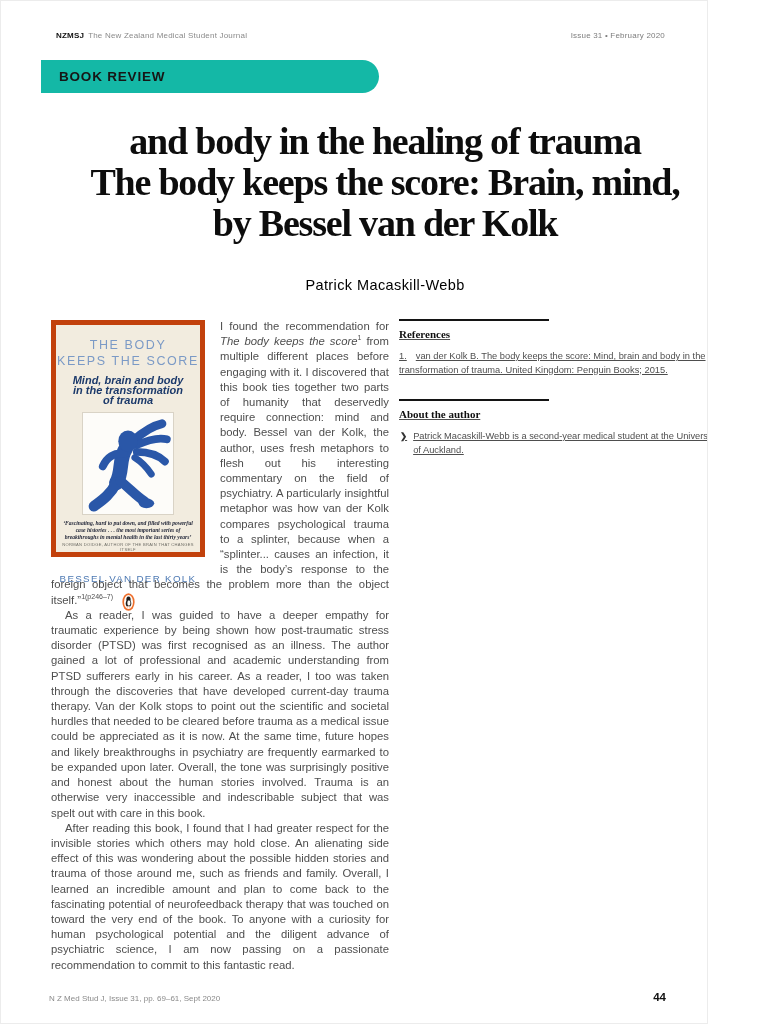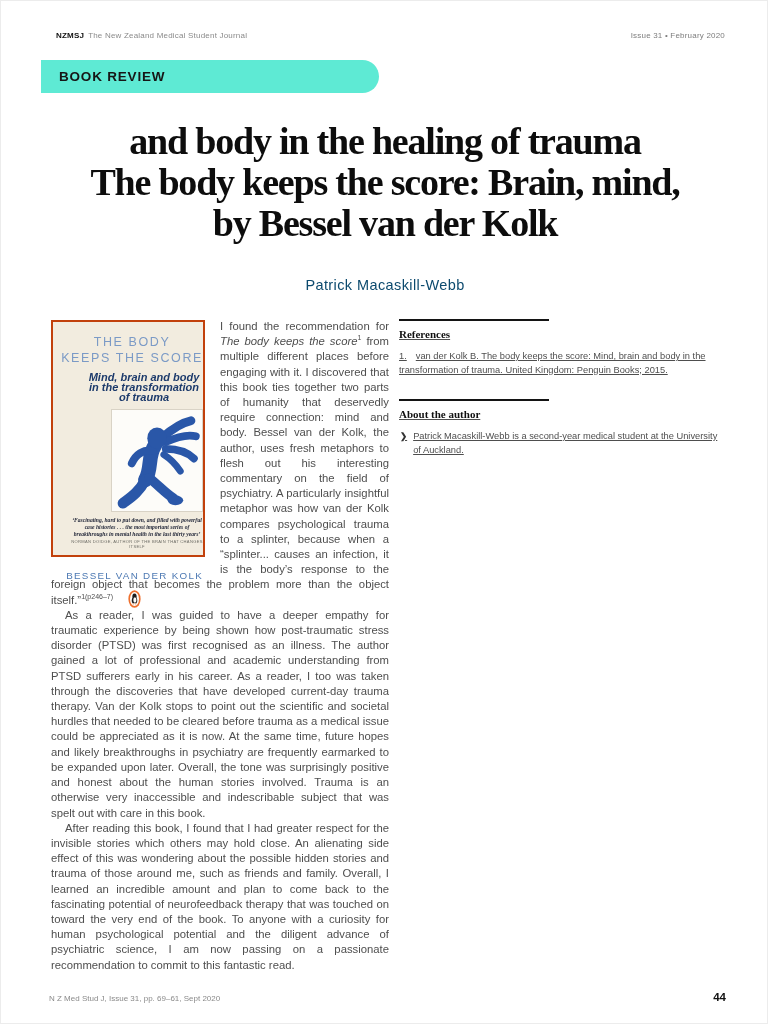--- a/index.html
+++ b/index.html
@@ -1,61 +1,61 @@
 <!DOCTYPE html>
 <html><head>
 <meta charset="utf-8">
 <style>
   * { margin:0; padding:0; box-sizing:border-box; }
   html,body { background:#fff; }
   .page {
-    position:relative; width:768px; height:1024px; background:#fff;
+    position:relative; width:708px; height:1024px; background:#fff;
     font-family:"Liberation Sans", sans-serif; color:#4e4e4e; overflow:hidden;
     border:1px solid #ececec;
   }
 
   
   .header {
     position:absolute; top:30px; left:55px; right:42px;
     display:flex; justify-content:space-between; align-items:baseline;
     font-size:8px; letter-spacing:0.2px;
   }
   .journal-abbr { font-weight:bold; color:#111; margin-right:4px; }
   .journal-name { color:#8a8a8a; }
   .issue-info { color:#7d7d7d; }
 
   
   .banner {
     position:absolute; top:59px; left:40px; width:338px; height:33px;
-    background:#5eead4; border-radius:0 17px 17px 0;
+    background:#14b8a6; border-radius:0 17px 17px 0;
     display:flex; align-items:center; padding-left:18px;
   }
   .banner-label { font-size:13.5px; font-weight:bold; letter-spacing:0.8px; color:#161616; }
 
   
   .title {
     position:absolute; top:120px; left:40px; width:688px; text-align:center;
     font-family:"Liberation Serif", serif; font-weight:bold; color:#0d0d0d;
     font-size:38px; line-height:41px; letter-spacing:-1.2px;
   }
   .byline {
     position:absolute; top:276px; left:40px; width:688px; text-align:center;
-    font-size:14.5px; color:#0c4a6e; letter-spacing:0.4px;
+    font-size:14.5px; color:#000000; letter-spacing:0.4px;
   }
 
   
   .content { position:absolute; top:318px; left:50px; width:675px; display:flex; }
   .main-col { width:338px; margin-right:10px; }
   .side-col { width:327px;text-decoration:underline; }
 
   
   .cover {
     float:left; width:154px; height:237px; margin:1px 15px 8px 0;
-    background:#f2ecdf; border:2px solid #c2410c;
-    display:flex; flex-direction:column; align-items:flex-end; text-align:center;
+    background:#f2ecdf; border:5px solid #c2410c;
+    display:flex; flex-direction:column; align-items:center; text-align:center;
   }
   .cover-title {
     margin-top:13px; font-size:12.5px; line-height:15.5px; letter-spacing:1.6px;
     color:#7b9ac6;
   }
   .cover-subtitle {
     margin-top:6px; width:118px; font-family:Liberation Sans, sans-serif;
     font-style:italic; font-weight:bold; font-size:11px; line-height:10px; color:#1c3a6b;
   }
   .cover-panel {

